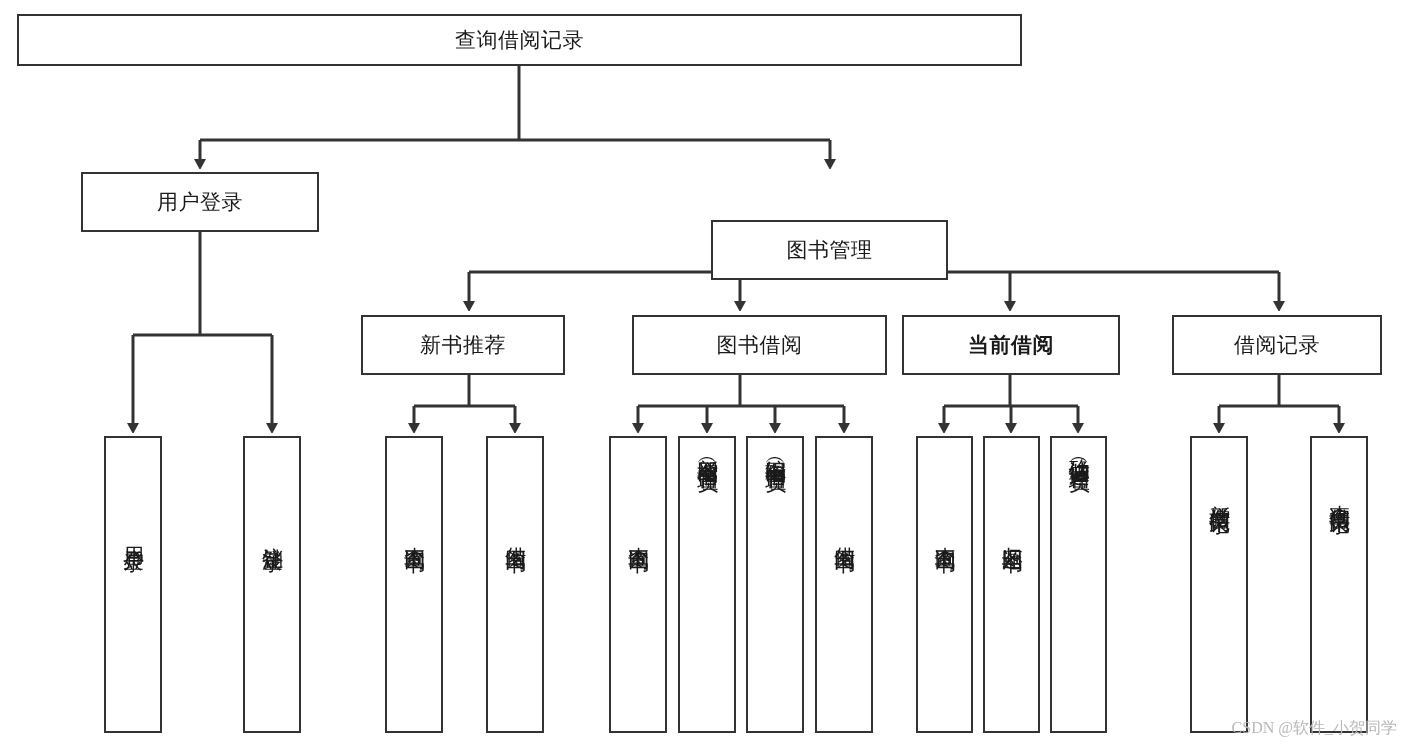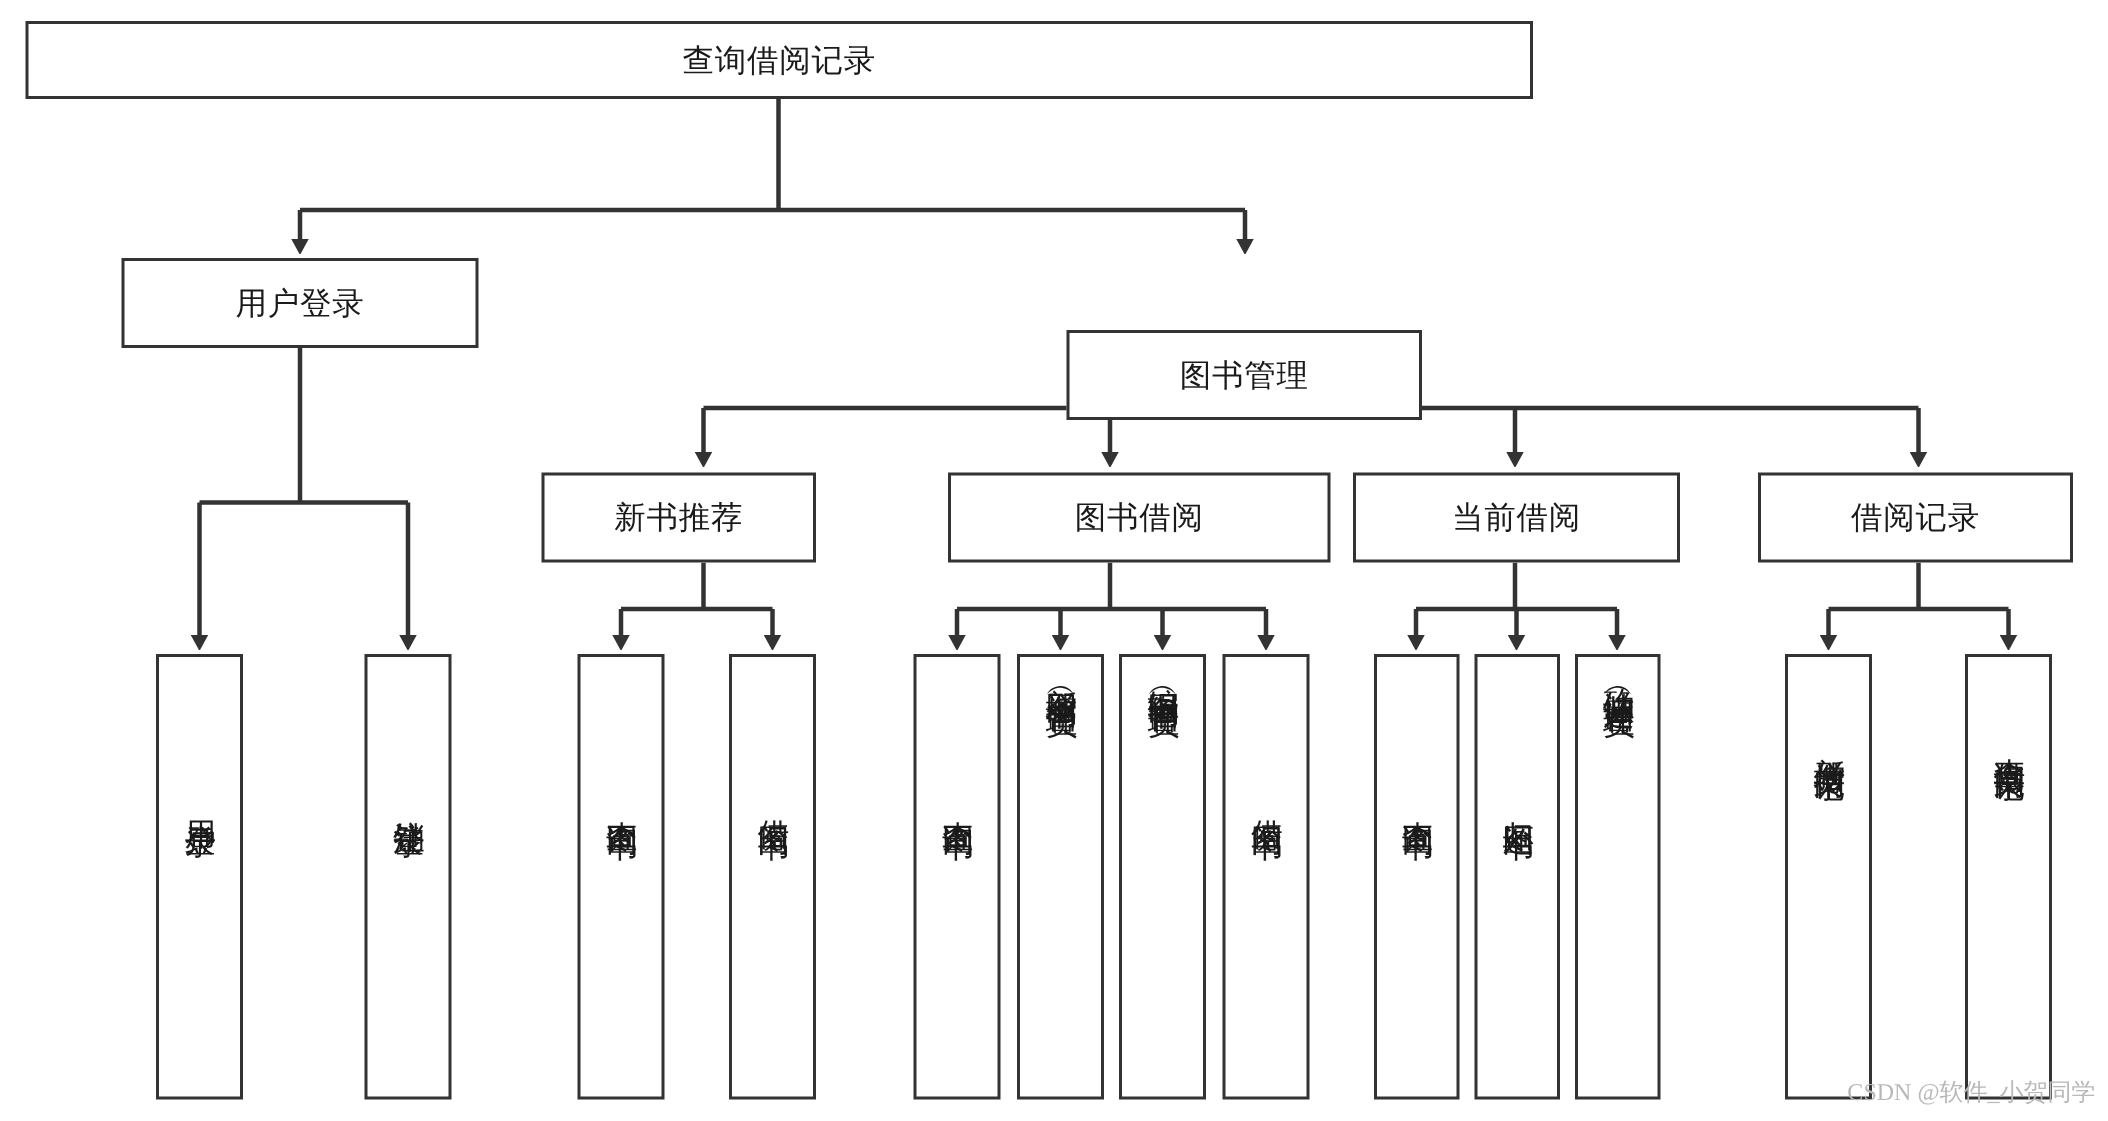--- a/index.html
+++ b/index.html
@@ -131,27 +131,27 @@
     <span class="lbl">查询借阅记录</span>
   </div>
 
   <div class="node horiz" style="left:81px; top:172px; width:238px; height:60px;">
     <span class="lbl">用户登录</span>
   </div>
   <div class="node horiz" style="left:711px; top:172px; width:237px; height:60px;margin-top:48px;">
     <span class="lbl">图书管理</span>
   </div>
 
-  <div class="node horiz" style="left:361px; top:315px; width:183px; height:60px;">
+  <div class="node horiz" style="left:361px; top:315px; width:204px; height:60px;">
     <span class="lbl">新书推荐</span>
   </div>
   <div class="node horiz" style="left:632px; top:315px; width:255px; height:60px;">
     <span class="lbl">图书借阅</span>
   </div>
-  <div class="node horiz" style="left:902px; top:315px; width:218px; height:60px;">
+  <div class="node horiz" style="left:902px; top:315px; width:218px; height:60px;font-weight:bold;">
     <span class="lbl">当前借阅</span>
   </div>
   <div class="node horiz" style="left:1172px; top:315px; width:210px; height:60px;">
     <span class="lbl">借阅记录</span>
   </div>
 
   <div class="node vert mid3" style="left:104px; top:436px; width:58px; height:297px;">
     <span class="lbl">用户登录</span>
   </div>
   <div class="node vert mid3" style="left:243px; top:436px; width:58px; height:297px;">

